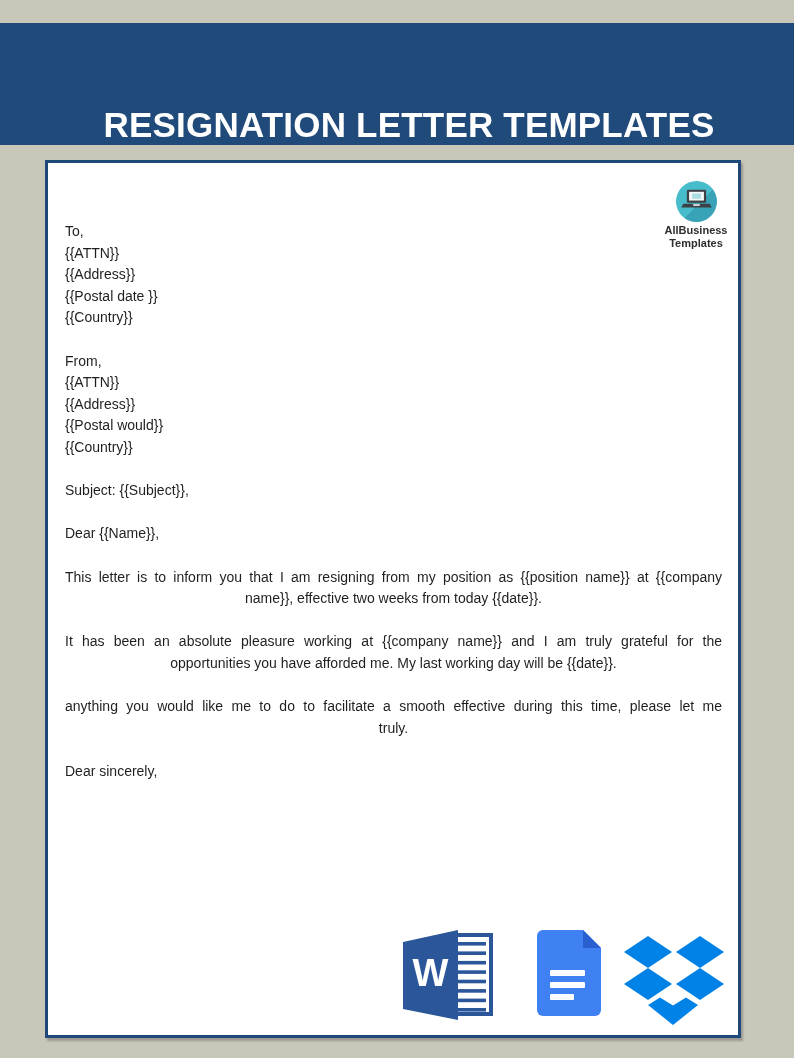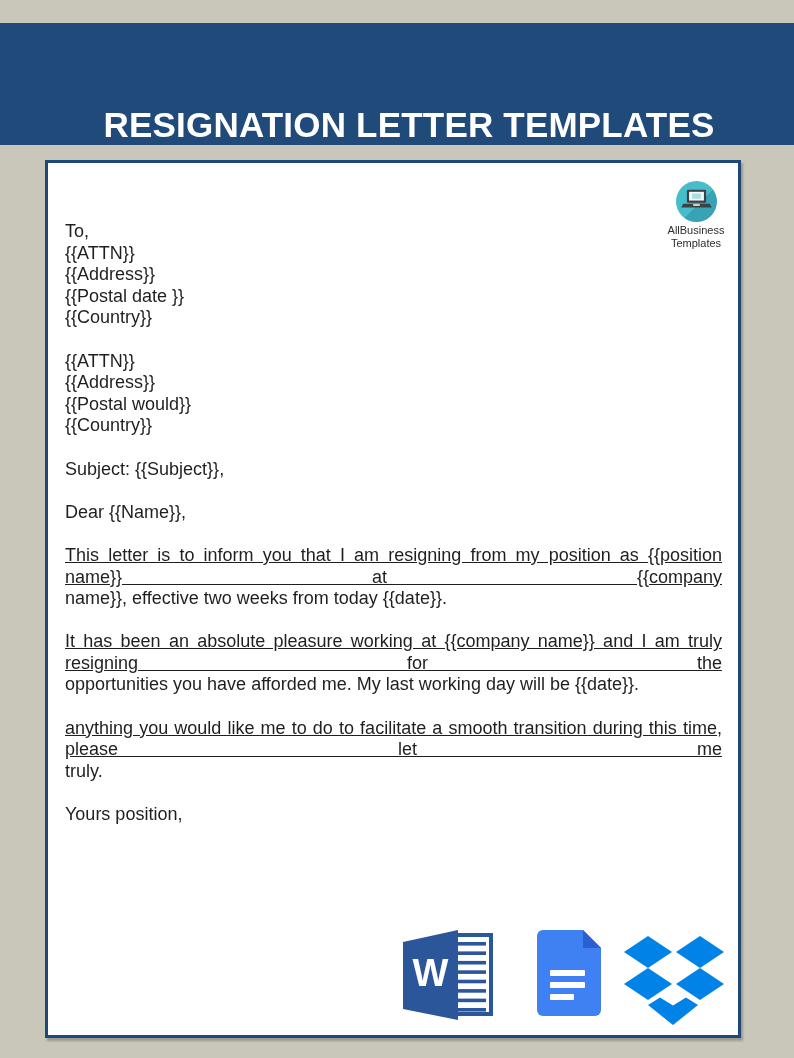--- a/index.html
+++ b/index.html
@@ -22,28 +22,28 @@
     box-sizing:border-box;background:#ffffff;
     border:3px solid var(--page_border,#1e4877);
     box-shadow:2px 3px 2px rgba(70,70,70,.35);
   }
   .logo{position:absolute;left:607px;top:18px;width:82px;text-align:center;cursor:pointer;}
   .logo-circle{
     width:41px;height:41px;border-radius:50%;margin:0 auto;position:relative;
     background:linear-gradient(135deg,var(--logo_teal,#47bccb) 55%,#38a2b6 55%);
   }
   .logo-circle svg{position:absolute;left:3px;top:6px;}
-  .logo-text{font-size:11px;font-weight:normal;color:#2e2e2e;line-height:12.5px;margin-top:2px;}
+  .logo-text{font-size:11px;font-weight:bold;color:#2e2e2e;line-height:12.5px;margin-top:2px;}
   .letter{
     position:absolute;left:17px;top:58px;width:657px;
-    font-size:18px;line-height:21.6px;color:var(--text,#1f1f1f);
+    font-size:14px;line-height:21.6px;color:var(--text,#1f1f1f);
   }
   .blk{margin:0 0 21.6px 0;}
-  .jline{text-align:justify;text-align-last:justify;text-decoration:underline;}
-  .lline{text-align:left;}
+  .jline{text-align:justify;text-align-last:justify;}
+  .lline{text-align:center;}
   .icon-word{position:absolute;left:354px;top:766px;width:92px;height:92px;cursor:pointer;}
   .icon-docs{position:absolute;left:489px;top:767px;width:64px;height:86px;cursor:pointer;}
   .icon-dropbox{position:absolute;left:574px;top:771px;width:104px;height:92px;cursor:pointer;}
   .w-letter{
     position:absolute;left:1px;top:24px;width:55px;text-align:center;
     font-size:38px;line-height:40px;font-weight:bold;color:#ffffff;
   }
   .f-word{fill:var(--word_blue,#2b579a);}
   .f-docs{fill:var(--docs_blue,#3f80f2);}
   .f-fold{fill:var(--docs_fold,#2a5fd0);}
@@ -76,40 +76,41 @@
 
   <div class="letter">
     <div class="blk">
       <div>To,</div>
       <div>{{ATTN}}</div>
       <div>{{Address}}</div>
       <div>{{Postal date }}</div>
       <div>{{Country}}</div>
     </div>
     <div class="blk">
+      <div>From,</div>
       <div>{{ATTN}}</div>
       <div>{{Address}}</div>
       <div>{{Postal would}}</div>
       <div>{{Country}}</div>
     </div>
     <div class="blk">Subject: {{Subject}},</div>
     <div class="blk">Dear {{Name}},</div>
     <div class="blk">
       <div class="jline">This letter is to inform you that I am resigning from my position as {{position name}} at {{company</div>
       <div class="lline">name}}, effective two weeks from today {{date}}.</div>
     </div>
     <div class="blk">
-      <div class="jline">It has been an absolute pleasure working at {{company name}} and I am truly resigning for the</div>
+      <div class="jline">It has been an absolute pleasure working at {{company name}} and I am truly grateful for the</div>
       <div class="lline">opportunities you have afforded me. My last working day will be {{date}}.</div>
     </div>
     <div class="blk">
-      <div class="jline">anything you would like me to do to facilitate a smooth transition during this time, please let me</div>
+      <div class="jline">anything you would like me to do to facilitate a smooth effective during this time, please let me</div>
       <div class="lline">truly.</div>
     </div>
-    <div class="blk">Yours position,</div>
+    <div class="blk">Dear sincerely,</div>
   </div>
 
   <div class="icon-word">
     <svg width="92" height="92" viewBox="0 0 92 92">
       <rect x="49" y="6" width="40" height="79" fill="#ffffff" stroke="#2b579a" stroke-width="4" class-stroke="f-word"></rect>
       <rect class="f-word" x="55" y="13" width="29" height="3.6"></rect>
       <rect class="f-word" x="55" y="22.4" width="29" height="3.6"></rect>
       <rect class="f-word" x="55" y="31.9" width="29" height="3.6"></rect>
       <rect class="f-word" x="55" y="41.3" width="29" height="3.6"></rect>
       <rect class="f-word" x="55" y="50.7" width="29" height="3.6"></rect>

